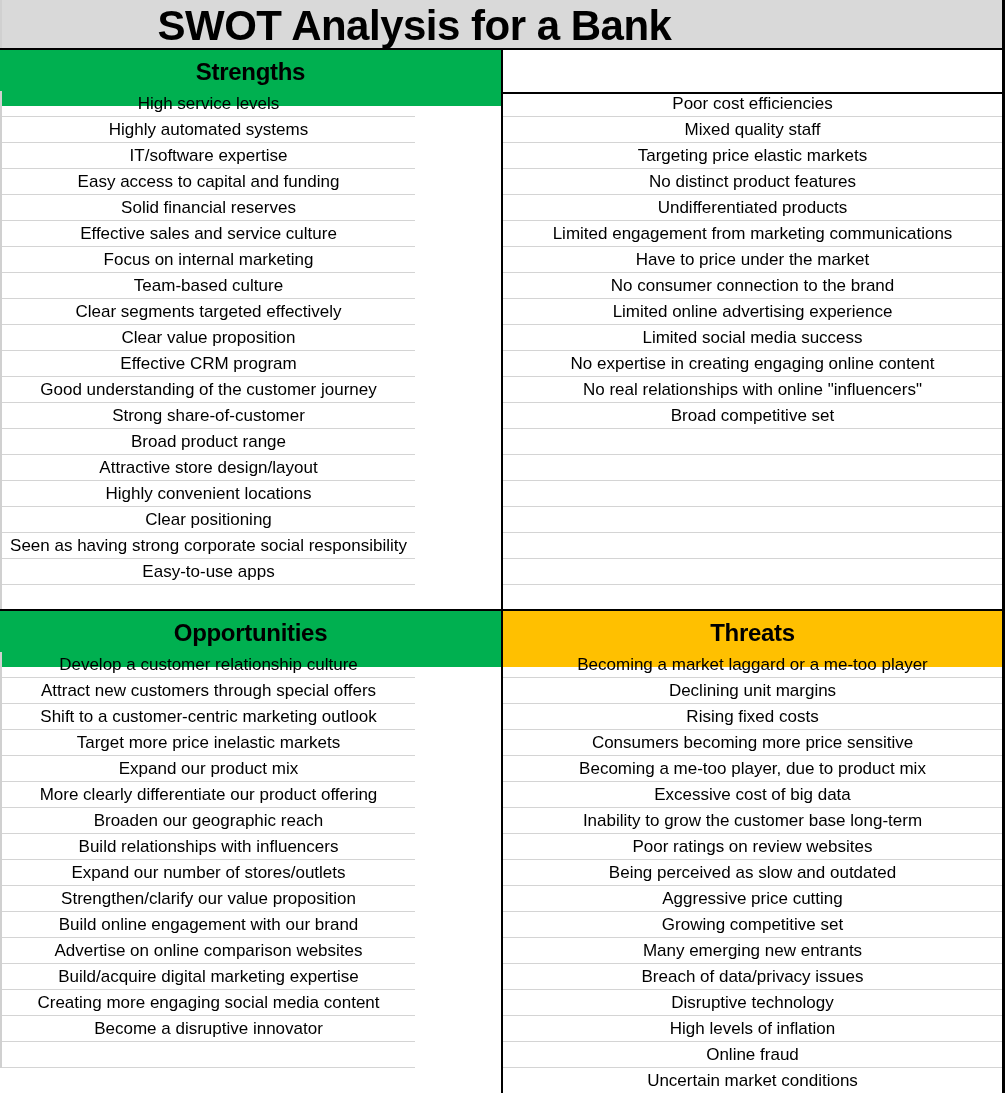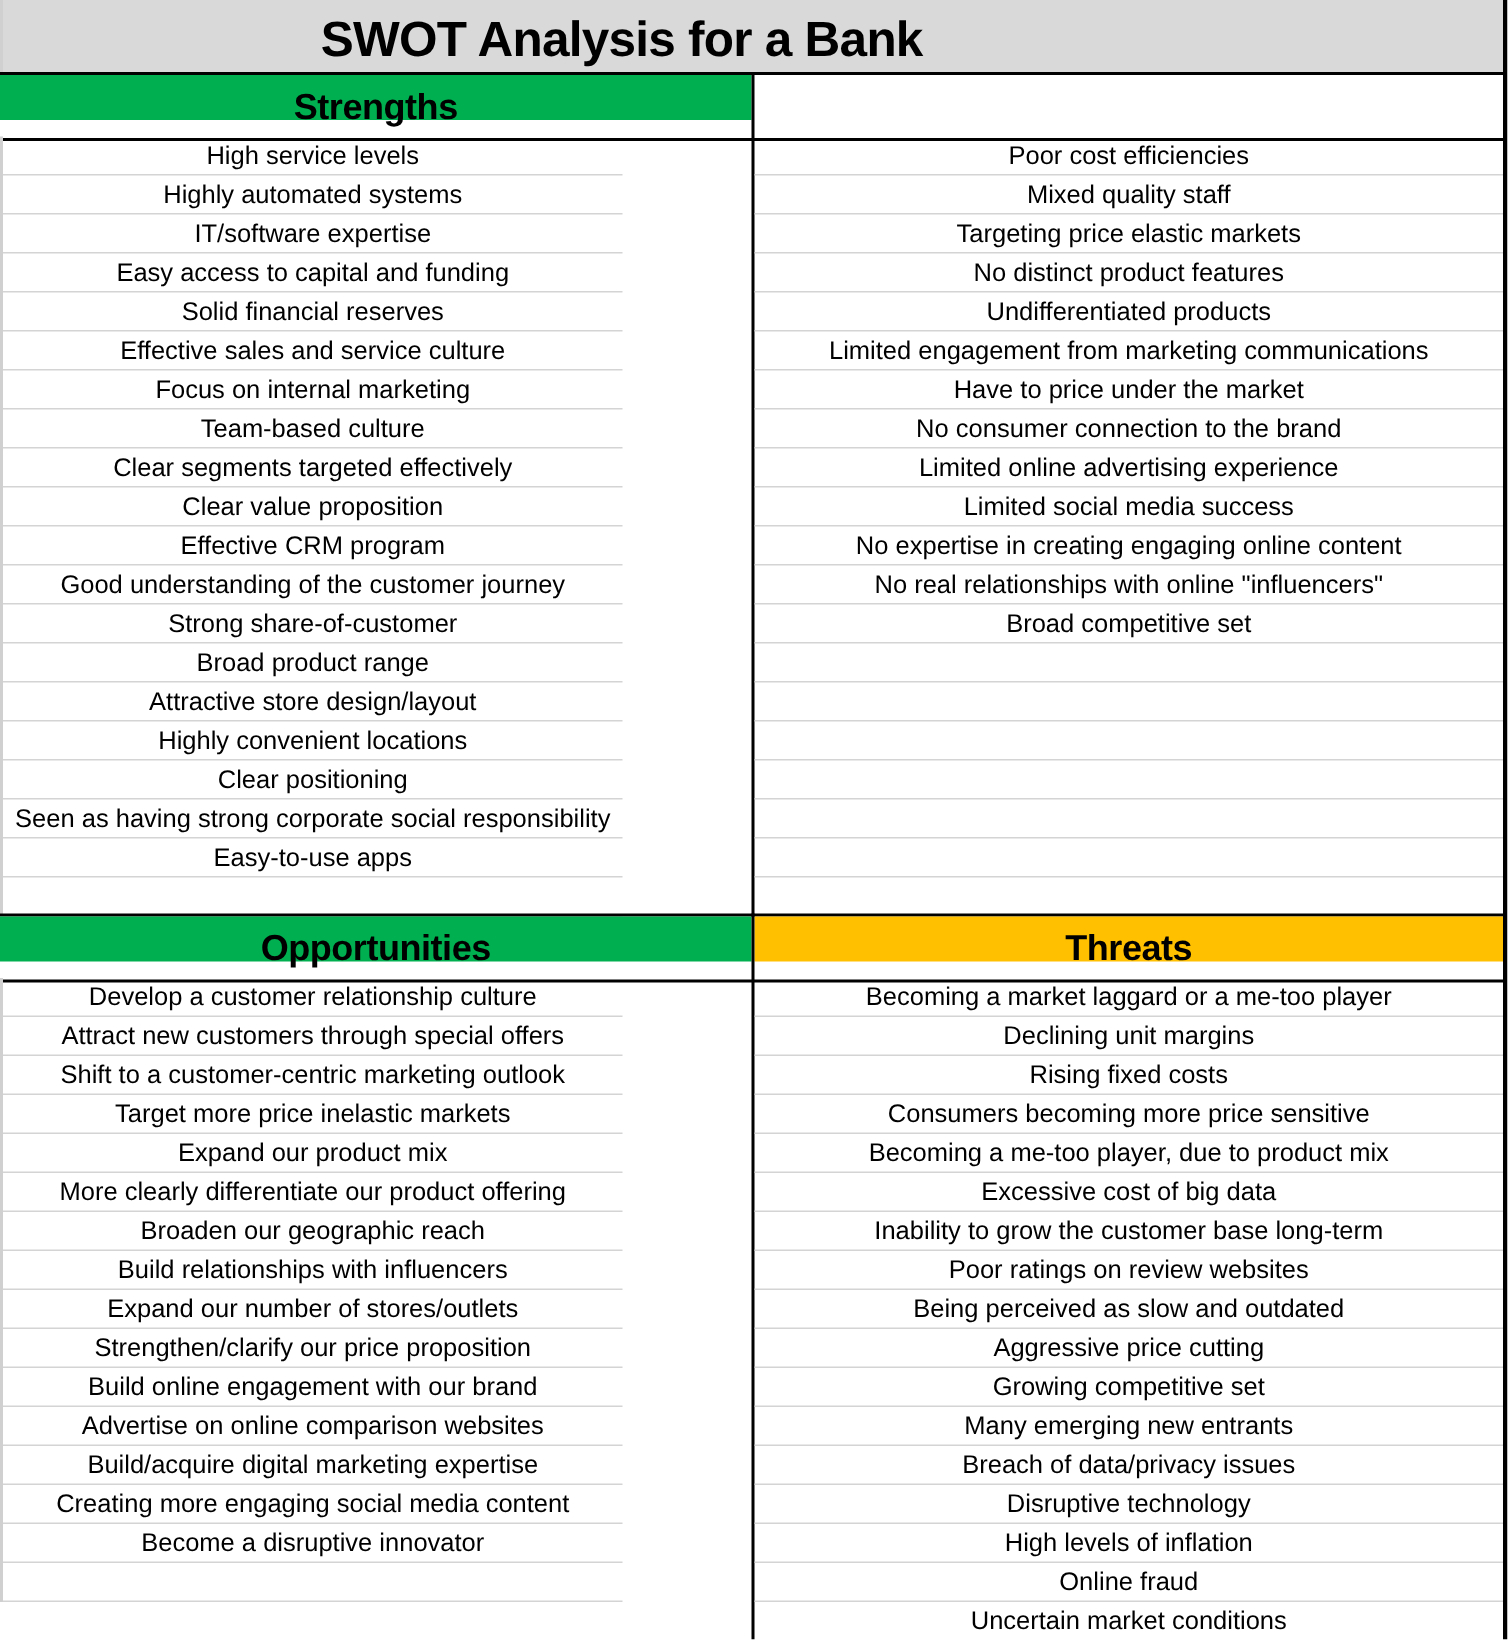--- a/index.html
+++ b/index.html
@@ -2,26 +2,26 @@
 <html><head>
   <meta charset="utf-8">
   <style>
     html, body { margin: 0; padding: 0; background: #ffffff; }
     body { width: 1005px; height: 1093px; overflow: hidden; position: relative;
       font-family: "Liberation Sans", "DejaVu Sans", sans-serif; color: #000; }
     .sheet { position: absolute; left: 0; top: 0; width: 1005px; height: 1093px; }
     .title-band { position: absolute; left: 0; top: 0; width: 1003px; height: 48px;
       background: #D9D9D9; border-left: 2px solid #d0d0d0; box-sizing: border-box; }
     .title-text { position: absolute; left: 0; top: 0; width: 825px; height: 48px;
-      line-height: 52px; text-align: center; font-size: 33px; font-weight: bold;
+      line-height: 52px; text-align: center; font-size: 42px; font-weight: bold;
       letter-spacing: -0.5px; }
     .right-edge { position: absolute; left: 1002px; top: 0; width: 3px; height: 1093px; background: #000; }
     .hdr-row { position: absolute; left: 0; width: 1002px; height: 42px;
       border-top: 2px solid #000; border-bottom: 2px solid #000; box-sizing: content-box; }
-    .hdr-cell { position: absolute; top: 0; height: 30px; line-height: 44px; text-align: center;
+    .hdr-cell { position: absolute; top: 0; height: 56px; line-height: 44px; text-align: center;
       font-size: 24px; font-weight: bold; letter-spacing: -0.3px; }
     .hdr-left { left: 0; width: 501px; background: #00B050; }
     .hdr-right { left: 503px; width: 499px; background: #FFC000; }
     .vdiv { position: absolute; left: 501px; width: 2px; background: #000; }
     .col { position: absolute; }
     .col-left { left: 0; width: 415px; border-left: 2px solid #d0d0d0; box-sizing: border-box; }
     .col-right { left: 503px; width: 499px; }
     .row { height: 26px; line-height: 26px; text-align: center; font-size: 17px;
       border-bottom: 1px solid #d4d4d4; box-sizing: border-box; white-space: nowrap; overflow: hidden; }
   </style>
@@ -90,21 +90,21 @@
   <div class="col col-left" style="top:652px;">
       <div class="row">Develop a customer relationship culture</div>
       <div class="row">Attract new customers through special offers</div>
       <div class="row">Shift to a customer-centric marketing outlook</div>
       <div class="row">Target more price inelastic markets</div>
       <div class="row">Expand our product mix</div>
       <div class="row">More clearly differentiate our product offering</div>
       <div class="row">Broaden our geographic reach</div>
       <div class="row">Build relationships with influencers</div>
       <div class="row">Expand our number of stores/outlets</div>
-      <div class="row">Strengthen/clarify our price proposition</div>
+      <div class="row">Strengthen/clarify our value proposition</div>
       <div class="row">Build online engagement with our brand</div>
       <div class="row">Advertise on online comparison websites</div>
       <div class="row">Build/acquire digital marketing expertise</div>
       <div class="row">Creating more engaging social media content</div>
       <div class="row">Become a disruptive innovator</div>
       <div class="row"></div>
     </div>
   <div class="col col-right" style="top:652px;">
       <div class="row">Becoming a market laggard or a me-too player</div>
       <div class="row">Declining unit margins</div>

